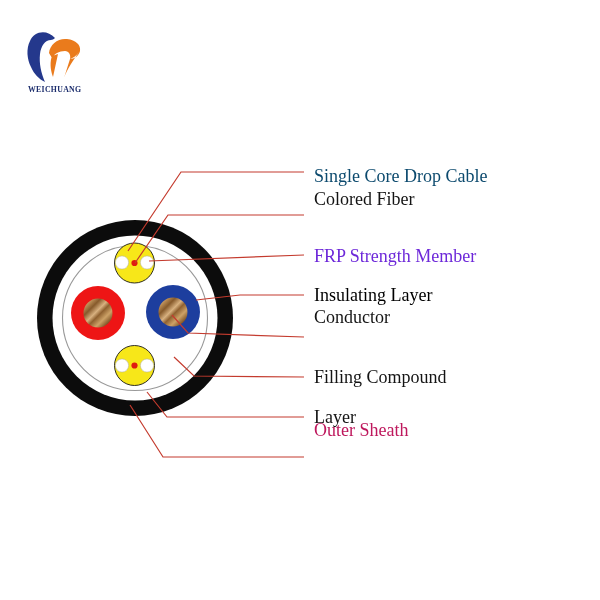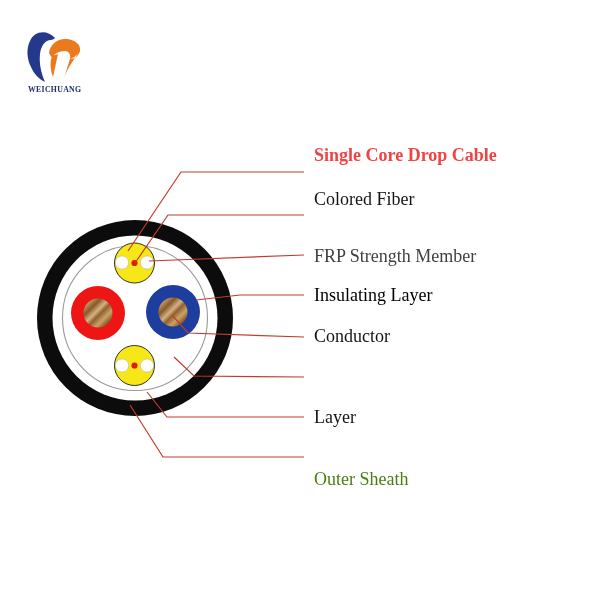--- a/index.html
+++ b/index.html
@@ -77,21 +77,22 @@
       <polyline points="135,263 168,215 304,215" stroke="#c43b2e"></polyline>
       <polyline points="149,261 304,255" stroke="#c43b2e"></polyline>
       <polyline points="196,300 240,295 304,295" stroke="#c43b2e"></polyline>
       <polyline points="172,315 188,333 304,337" stroke="#c43b2e"></polyline>
       <polyline points="174,357 194,376 304,377" stroke="#c43b2e"></polyline>
       <polyline points="147,392 167,417 304,417" stroke="#c43b2e"></polyline>
       <polyline points="130,405 163,457 304,457" stroke="#c43b2e"></polyline>
     </g>
   </svg>
 
-  <div class="diagram-label" style="top: 156px; color: #ef4444; font-weight: bold;">Single Core Drop Cable</div>
+  <div class="diagram-label" style="top: 177px; color: #0c4a6e;">Single Core Drop Cable</div>
   <div class="diagram-label" style="top: 200px; color: rgb(20, 20, 20);">Colored Fiber</div>
-  <div class="diagram-label" style="top: 256.5px; color: #404040;">FRP Strength Member</div>
+  <div class="diagram-label" style="top: 256.5px; color: #6d28d9;">FRP Strength Member</div>
   <div class="diagram-label" style="top: 295.5px; color: #000000;">Insulating Layer</div>
-  <div class="diagram-label" style="top: 337px; color: rgb(20, 20, 20);">Conductor</div>
+  <div class="diagram-label" style="top: 318px; color: rgb(20, 20, 20);">Conductor</div>
+  <div class="diagram-label" style="top: 378px; color: rgb(20, 20, 20);">Filling Compound</div>
   <div class="diagram-label" style="top: 417.5px; color: rgb(20, 20, 20);">Layer</div>
-  <div class="diagram-label" style="top: 480px; color: #4d7c0f;">Outer Sheath</div>
+  <div class="diagram-label" style="top: 431px; color: #be185d;">Outer Sheath</div>
 
 </div>
 
 </body></html>

